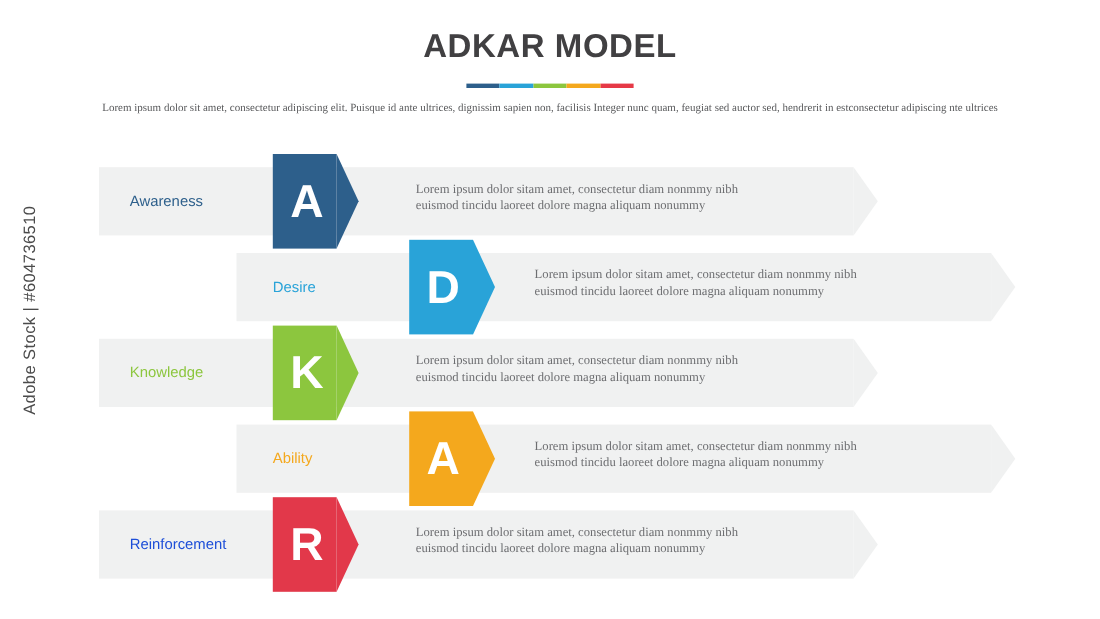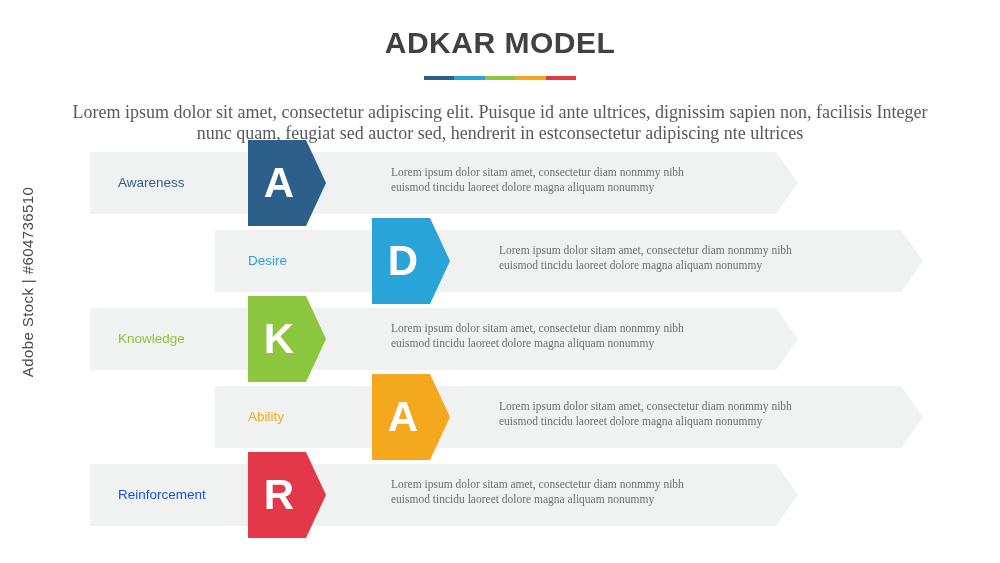--- a/index.html
+++ b/index.html
@@ -54,26 +54,26 @@
     left: 50%;
     transform: translateX(-50%);
     display: flex;
     width: 152px;
     height: 4px;
   }
   .rule span { flex: 1 1 0; height: 100%; }
 
   .subtitle {
     position: absolute;
-    top: 102px;
+    top: 88px;
     left: 50%;
     transform: translateX(-50%);
     width: 880px;
     text-align: center;
-    font-size: 18px;
+    font-size: 10px;
     line-height: 21px;
     color: #58595b;
     font-family: "Liberation Serif", serif;
   }
 
   
   .row {
     position: absolute;
     height: 62px;
   }
@@ -136,21 +136,20 @@
     font-weight: bold;
   }
   .desc {
     position: absolute;
     top: 13px;
     font-size: 11.5px;
     line-height: 15px;
     color: #6d6e71;
     font-family: "Liberation Serif", serif;
     white-space: pre-line;
-    margin-left: 13px;
   }
 </style>
 </head>
 <body>
 
 <div class="watermark">
   <div class="vtext">Adobe Stock | #604736510</div>
 </div>
 
 <div class="title">ADKAR MODEL</div>

